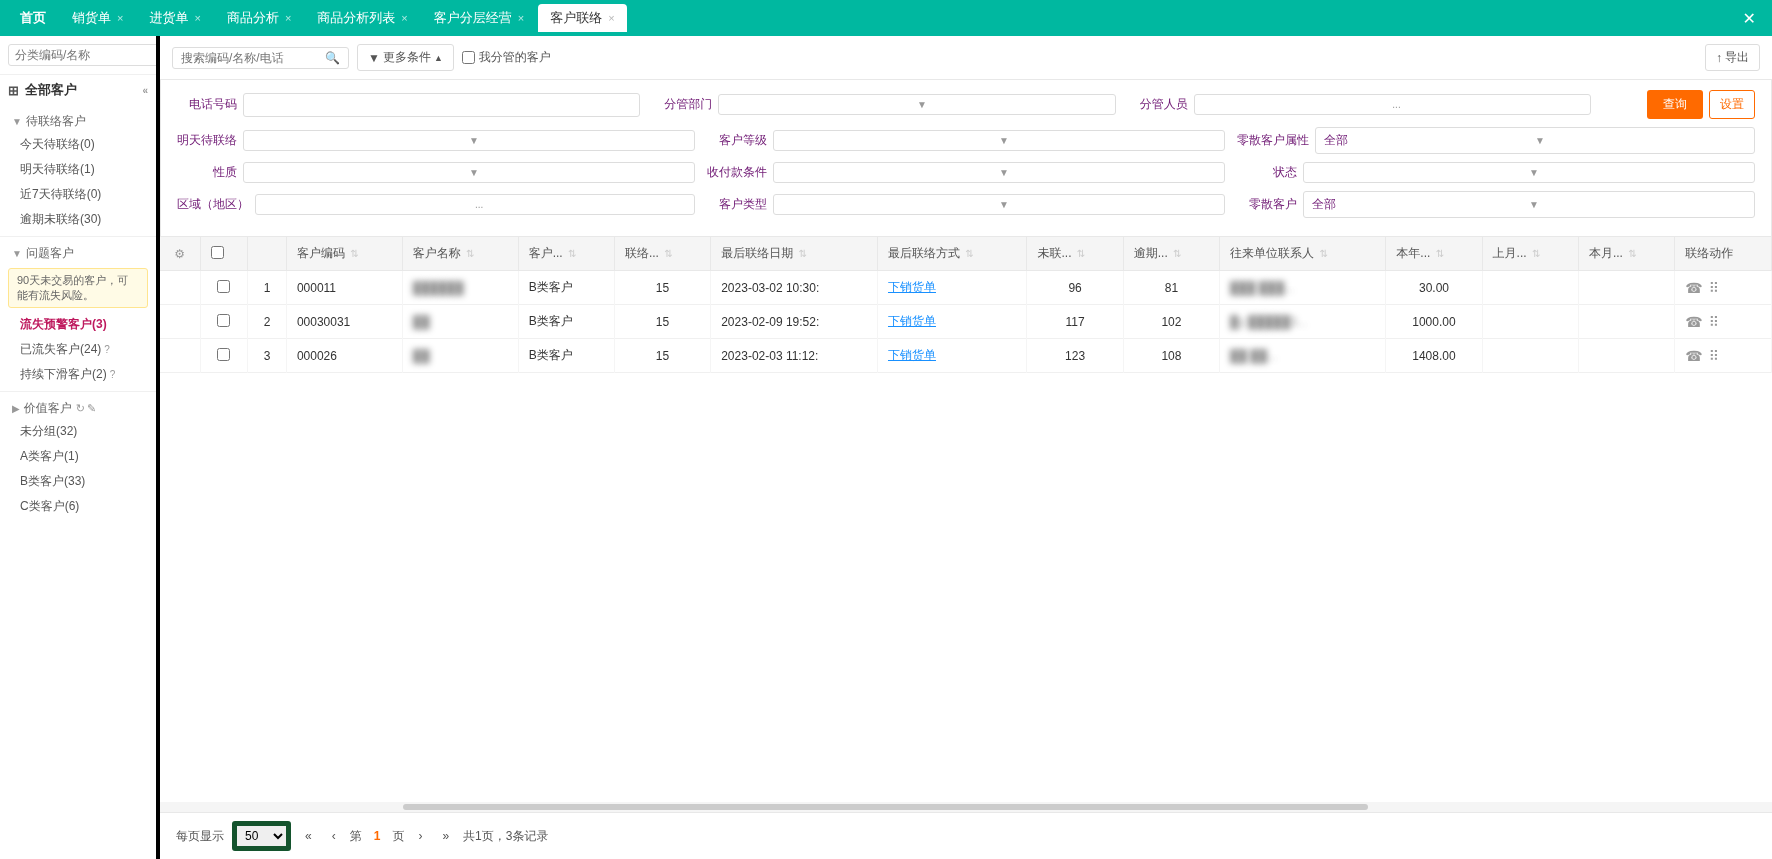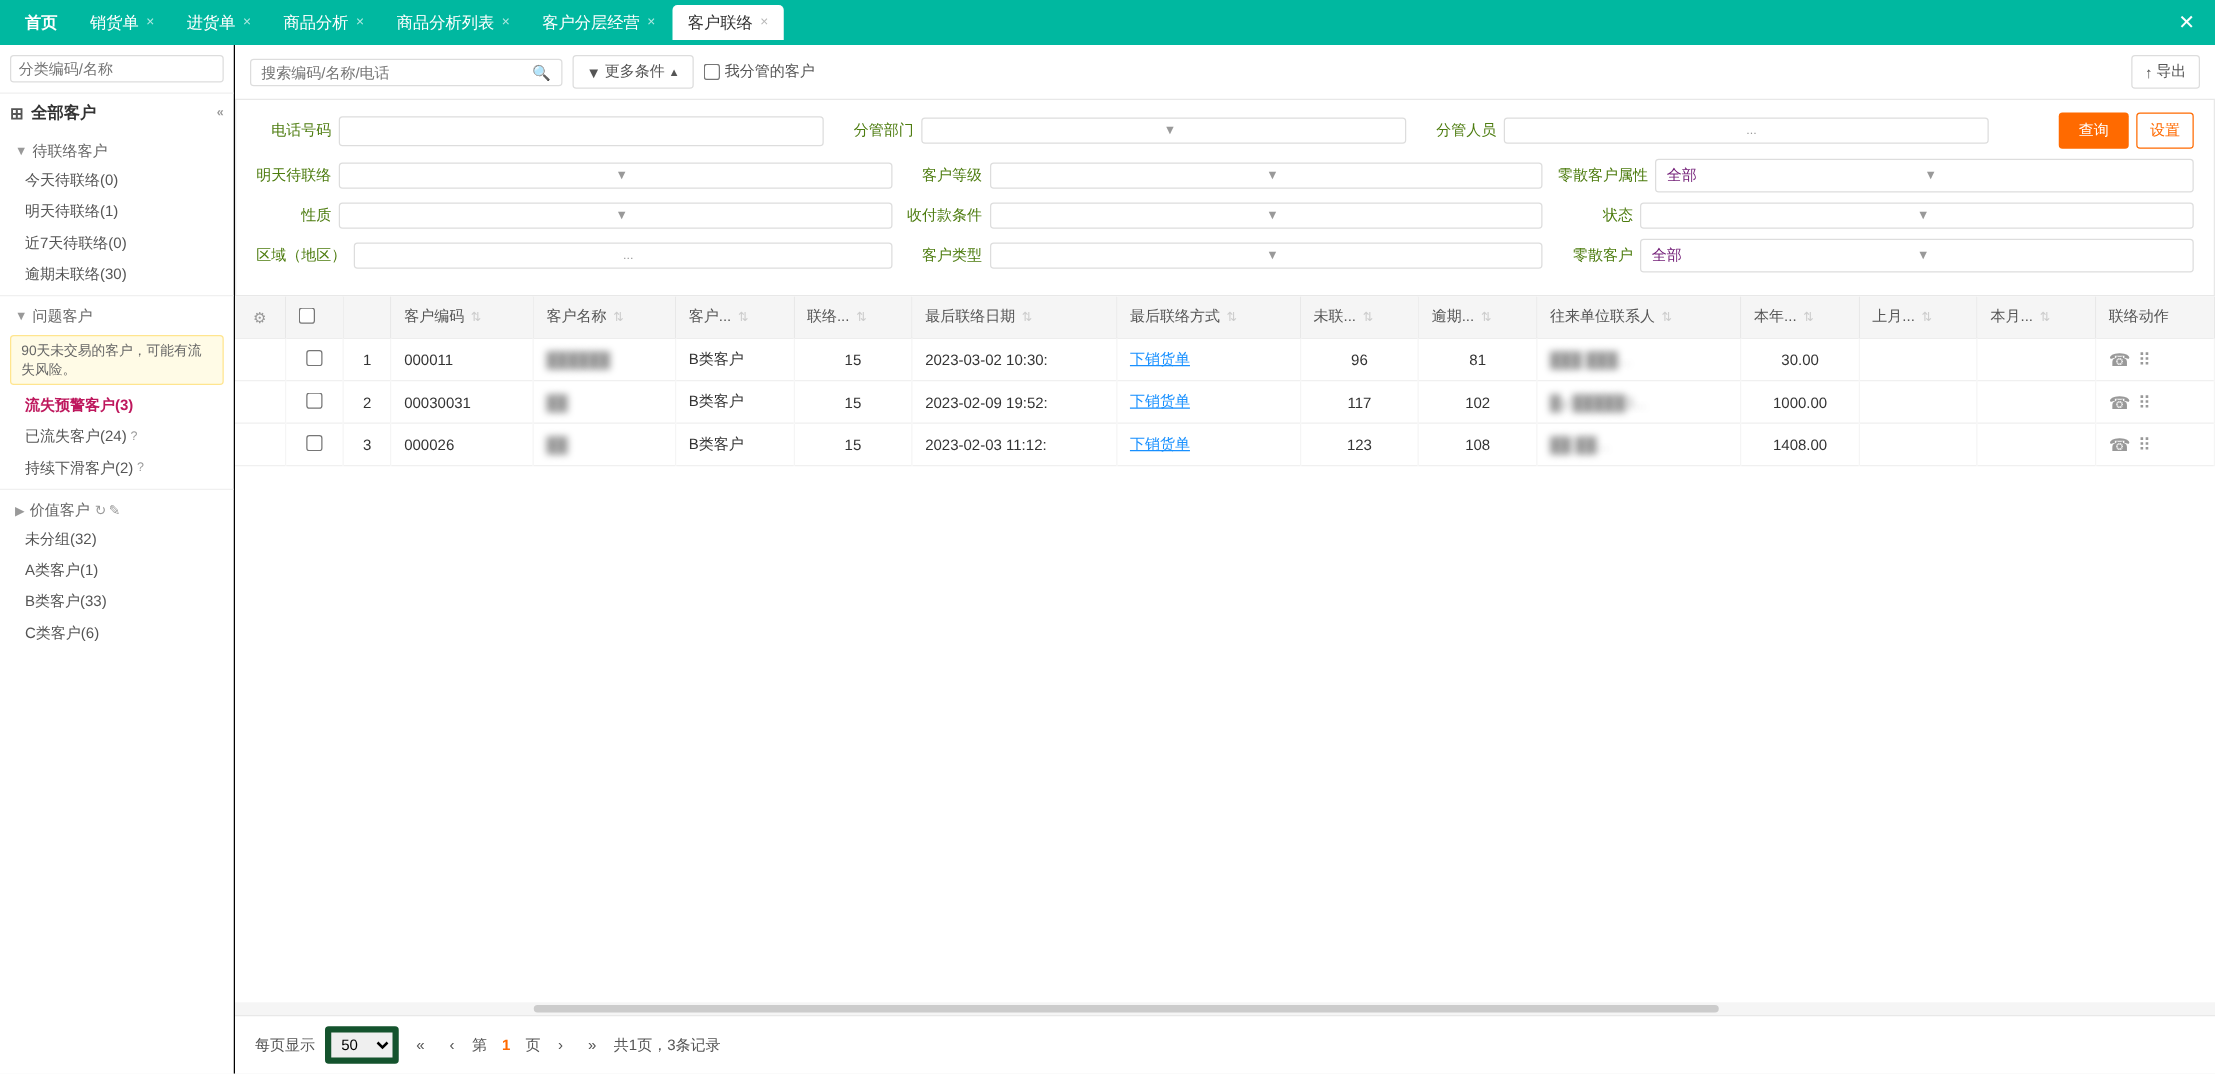--- a/index.html
+++ b/index.html
@@ -11,52 +11,52 @@
     .tab-item.active { background: #fff; color: #333; }
     .tab-item .close-icon { margin-left: 6px; font-size: 11px; color: inherit; opacity: 0.7; cursor: pointer; }
     .tab-item.active .close-icon { color: #999; }
     .home-tab { color: #fff; font-weight: bold; }
     .window-close { margin-left: auto; color: #fff; font-size: 16px; cursor: pointer; padding: 4px 8px; }
 
     
     .main-layout { display: flex; height: calc(100vh - 36px); }
 
     
-    .sidebar { width: 188px; background: #fff; border-right: 1px solid #000000; overflow-y: auto; flex-shrink: 0; }
+    .sidebar { width: 160px; background: #fff; border-right: 4px solid #000000; overflow-y: auto; flex-shrink: 0; }
     .sidebar-search { display: flex; align-items: center; padding: 8px; border-bottom: 1px solid #f0f0f0; }
     .sidebar-search input { flex: 1; border: 1px solid #ddd; border-radius: 3px; padding: 3px 6px; font-size: 12px; outline: none; }
     .sidebar-header { display: flex; align-items: center; font-size: 13px; font-weight: bold; padding: 6px 8px; cursor: pointer; }
     .sidebar-header .grid-icon { margin-right: 6px; color: #555; }
     .sidebar-header .collapse-icon { margin-left: auto; color: #999; font-size: 10px; }
     .sidebar-group { margin-top: 4px; }
     .sidebar-group-label { font-size: 12px; color: #666; padding: 4px 8px 2px 12px; display: flex; align-items: center; }
     .sidebar-group-label .arrow { margin-right: 4px; color: #999; font-size: 10px; }
     .sidebar-item { padding: 4px 8px 4px 20px; cursor: pointer; color: #555; font-size: 12px; display: flex; align-items: center; }
     .sidebar-item.active { color: #be185d; font-weight: bold; }
     .sidebar-item .count-badge { margin-left: auto; background: #ff6a00; color: #fff; border-radius: 8px; padding: 0 5px; font-size: 10px; }
     .sidebar-divider { height: 1px; background: #f0f0f0; margin: 4px 0; }
     .tooltip-box { background: #fffbe6; border: 1px solid #ffe58f; border-radius: 3px; padding: 4px 8px; font-size: 11px; color: #666; margin: 4px 8px; }
 
     
     .content-area { flex: 1; display: flex; flex-direction: column; overflow: hidden; background: #f5f5f5; }
 
     
     .filter-bar { background: #fff; padding: 8px 12px; border-bottom: 1px solid #e8e8e8; display: flex; align-items: center; gap: 8px; }
-    .filter-search { display: flex; align-items: flex-end; border: 1px solid #ddd; border-radius: 3px; padding: 3px 8px; background: #fff; width: 250px; }
+    .filter-search { display: flex; align-items: flex-end; border: 1px solid #ddd; border-radius: 3px; padding: 3px 8px; background: #fff; width: 177px; }
     .filter-search input { border: none; outline: none; font-size: 12px; width: 100%; }
     .filter-search .icon { color: #ff6a00; cursor: pointer; }
     .filter-btn { display: flex; align-items: center; gap: 3px; padding: 4px 10px; border: 1px solid #ddd; border-radius: 3px; cursor: pointer; color: #555; font-size: 12px; background: #fff; }
     .checkbox-label { display: flex; align-items: center; gap: 4px; cursor: pointer; font-size: 12px; color: #555; }
     .export-btn { margin-left: auto; display: flex; align-items: center; gap: 3px; padding: 4px 10px; border: 1px solid #ddd; border-radius: 3px; cursor: pointer; color: #555; font-size: 12px; background: #fff; }
 
     
     .advanced-filter { background: #fff; border: 1px solid #e8e8e8; border-top: none; padding: 10px 16px; }
     .filter-row { display: flex; align-items: center; margin-bottom: 8px; gap: 12px; }
     .filter-field { display: flex; align-items: center; flex: 1; gap: 6px; }
-    .filter-field label { font-size: 12px; color: #4d7c0f; white-space: nowrap; min-width: 60px; text-align: right; }
+    .filter-field label { font-size: 12px; color: #701a75; white-space: nowrap; min-width: 60px; text-align: right; }
     .filter-field input { flex: 1; border: 1px solid #ddd; border-radius: 3px; padding: 4px 8px; font-size: 12px; outline: none; }
     .filter-field .select-wrapper { flex: 1; display: flex; align-items: center; border: 1px solid #ddd; border-radius: 3px; padding: 4px 8px; background: #fff; cursor: pointer; }
     .filter-field .select-wrapper span { flex: 1; font-size: 12px; color: #701a75; }
     .filter-field .select-wrapper .arrow { color: #999; font-size: 10px; }
     .filter-actions { display: flex; gap: 6px; margin-left: 8px; }
     .btn-query { background: #ff6a00; color: #fff; border: none; border-radius: 3px; padding: 5px 16px; cursor: pointer; font-size: 12px; margin-left: 36px; }
     .btn-settings { background: #fff; color: #ff6a00; border: 1px solid #ff6a00; border-radius: 3px; padding: 5px 10px; cursor: pointer; font-size: 12px; }
 
     
     .table-area { flex: 1; overflow: auto; background: #fff; margin: 0; }

